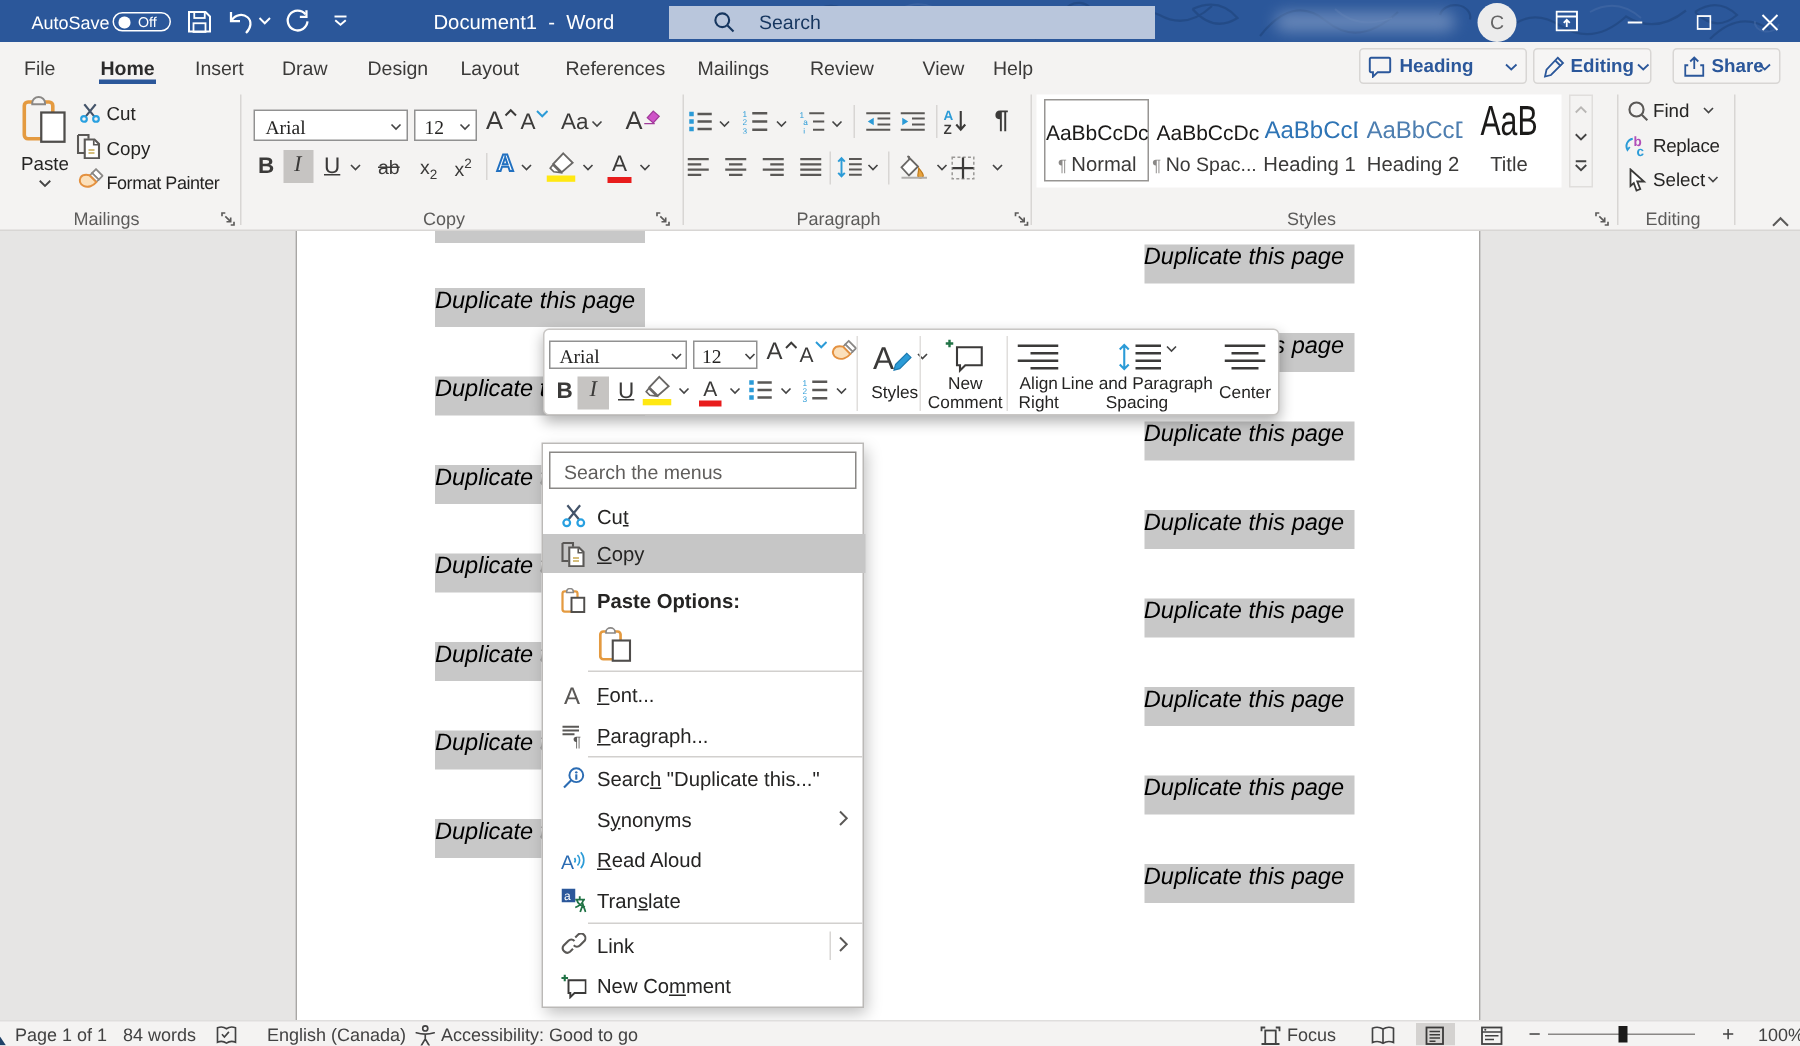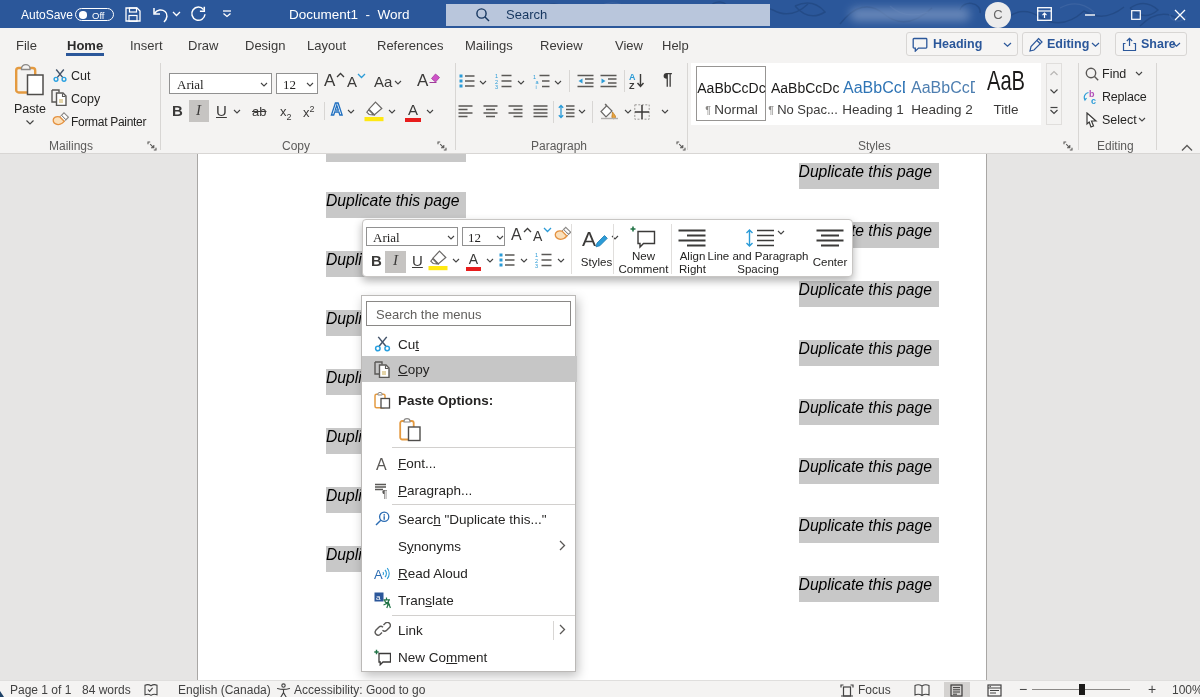--- a/index.html
+++ b/index.html
@@ -31,21 +31,21 @@
 #ribbon { position:absolute; left:0; top:60px; width:1200px; height:94px; background:#f4f3f2; border-bottom:1px solid #d8d6d4; }
 .gdiv { position:absolute; top:3px; height:87px; width:1px; background:#d8d6d4; }
 .glabel { position:absolute; top:79px; font-size:12px; color:#5c5b5a; }
 .launcher { position:absolute; top:81px; width:10px; height:10px; }
 .combo { position:absolute; background:#fff; border:1px solid #919191;font-family:Liberation Serif, serif; }
 .ricon { position:absolute; }
 
 
 #docarea { position:absolute; left:0; top:154px; width:1200px; height:526px; background:#e6e5e4; }
 #page { position:absolute; left:197px; top:0; width:790px; height:526px; background:#fff; border-left:1px solid #a9a7a5; border-right:1px solid #a9a7a5; }
-.hl { position:absolute; background:#c8c8c8;margin-left:36px; }
+.hl { position:absolute; background:#c8c8c8; }
 .dup { position:absolute; font-style:italic; font-size:15.7px; line-height:22px; color:#000; white-space:nowrap; }
 
 
 #minitb { position:absolute; left:362px; top:219px; width:491px; height:58px; background:#fff; border:1px solid #c8c6c4; border-radius:4px; box-shadow:0 4px 9px rgba(0,0,0,0.3); }
 
 
 #ctxmenu { position:absolute; left:361px; top:295px; width:215px; height:377px; background:#fff; border:1px solid #bbb9b7; box-shadow:2px 4px 10px rgba(0,0,0,0.25); }
 #ctxsearch { position:absolute; left:4px; top:5px; width:205px; height:25px; border:1px solid #8a8886; background:#fff; }
 #ctxsearch span { position:absolute; left:9px; top:5px; font-size:13px; color:#605e5c; }
 .mi { position:absolute; left:0; width:213px; height:27px; }

